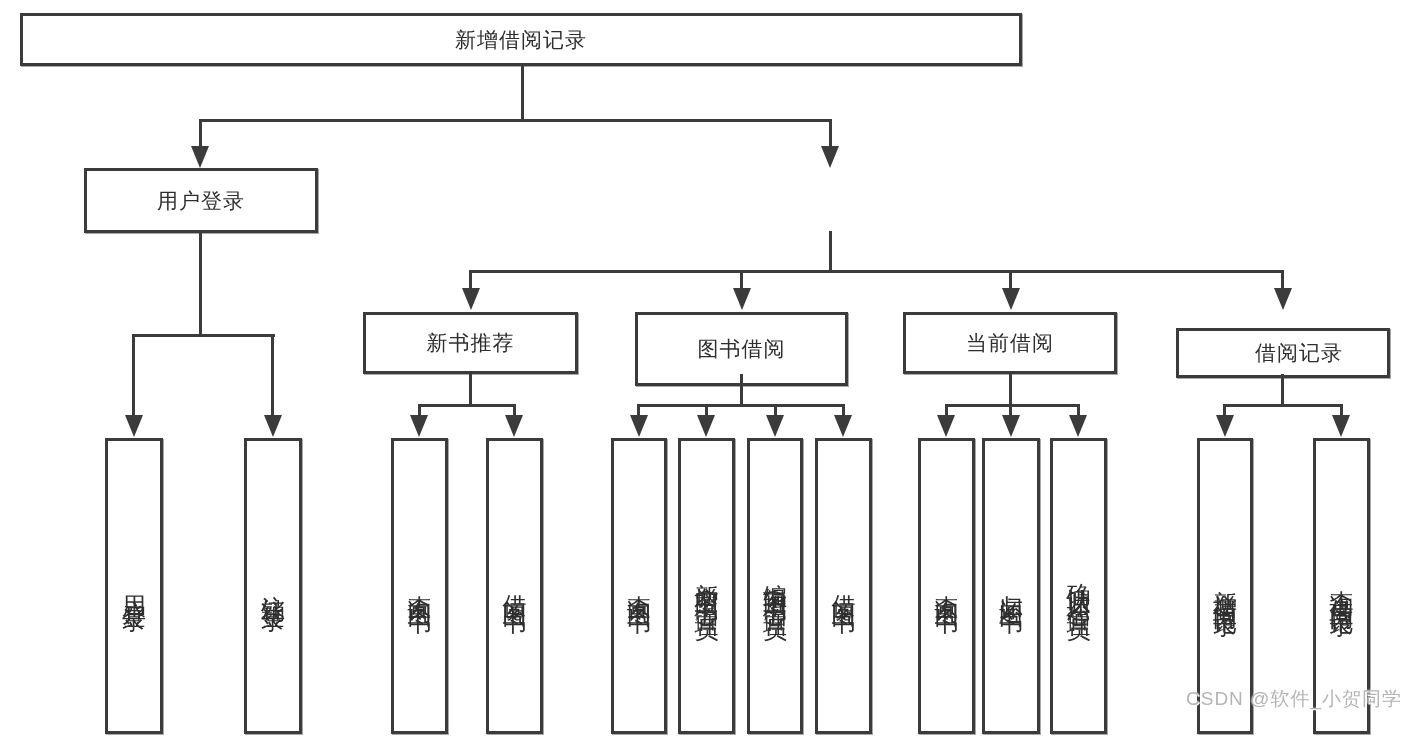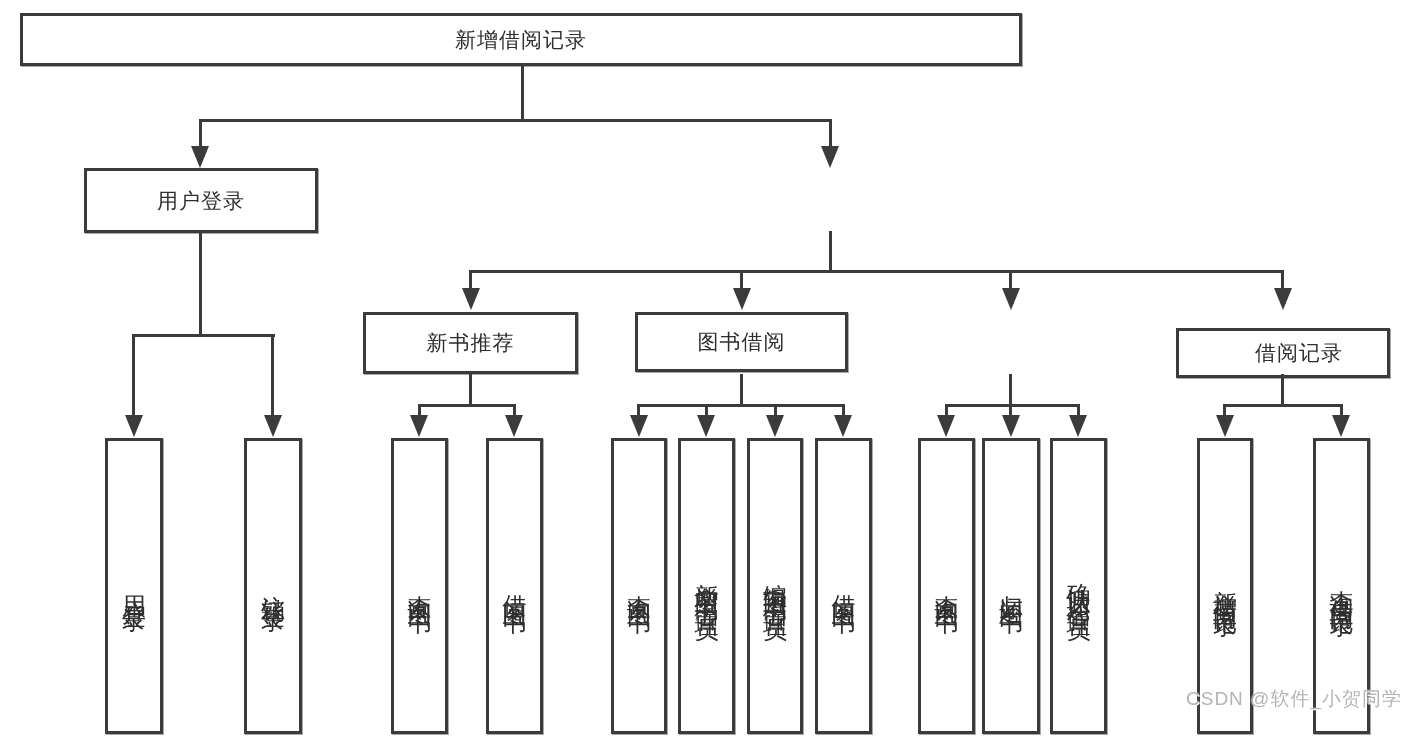--- a/index.html
+++ b/index.html
@@ -27,21 +27,21 @@
     position:absolute;width:0;height:0;
     border-left:9px solid transparent;border-right:9px solid transparent;
     border-top:22px solid #3b3b3b;
   }
   
   #root{left:20px;top:13px;width:1002px;height:53px;}
   #l2-0{left:84px;top:168px;width:234px;height:65px;}
   #l2-1{left:714px;top:168px;width:234px;height:65px;}
   
   #l3-0{left:363px;top:312px;width:215px;height:62px;}
-  #l3-1{left:635px;top:312px;width:213px;height:60px;}
+  #l3-1{left:635px;top:312px;width:213px;height:74px;}
   #l3-2{left:903px;top:312px;width:214px;height:62px;}
   #l3-3{left:1176px;top:328px;width:214px;height:50px;padding-left:32px;}
   
   .leaf{top:438px;height:296px;}
   #leaf-0{left:105px;width:58px;}
   #leaf-1{left:244px;width:58px;}
   #leaf-2{left:391px;width:57px;}
   #leaf-3{left:486px;width:57px;}
   #leaf-4{left:611px;width:56px;}
   #leaf-5{left:678px;width:57px;}
@@ -94,20 +94,23 @@
   <div class="vl" style="left:1009px;top:270px;height:20px;"></div>
   <div class="arrow" style="left:1002px;top:288px;"></div>
   <div class="vl" style="left:1281px;top:270px;height:20px;"></div>
   <div class="arrow" style="left:1274px;top:288px;"></div>
 
   <div class="box hbox" id="l3-0">
     <span>新书推荐</span>
   </div>
   <div class="box hbox" id="l3-1">
     <span>图书借阅</span>
+  </div>
+  <div class="box hbox" id="l3-2">
+    <span>当前借阅</span>
   </div>
   <div class="box hbox" id="l3-3">
     <span>借阅记录</span>
   </div>
 
   <div class="vl" style="left:469px;top:374px;height:33px;"></div>
   <div class="hl" style="left:418px;top:404px;width:98px;"></div>
   <div class="vl" style="left:418px;top:404px;height:13px;"></div>
   <div class="arrow" style="left:410px;top:415px;"></div>
   <div class="vl" style="left:513px;top:404px;height:13px;"></div>

